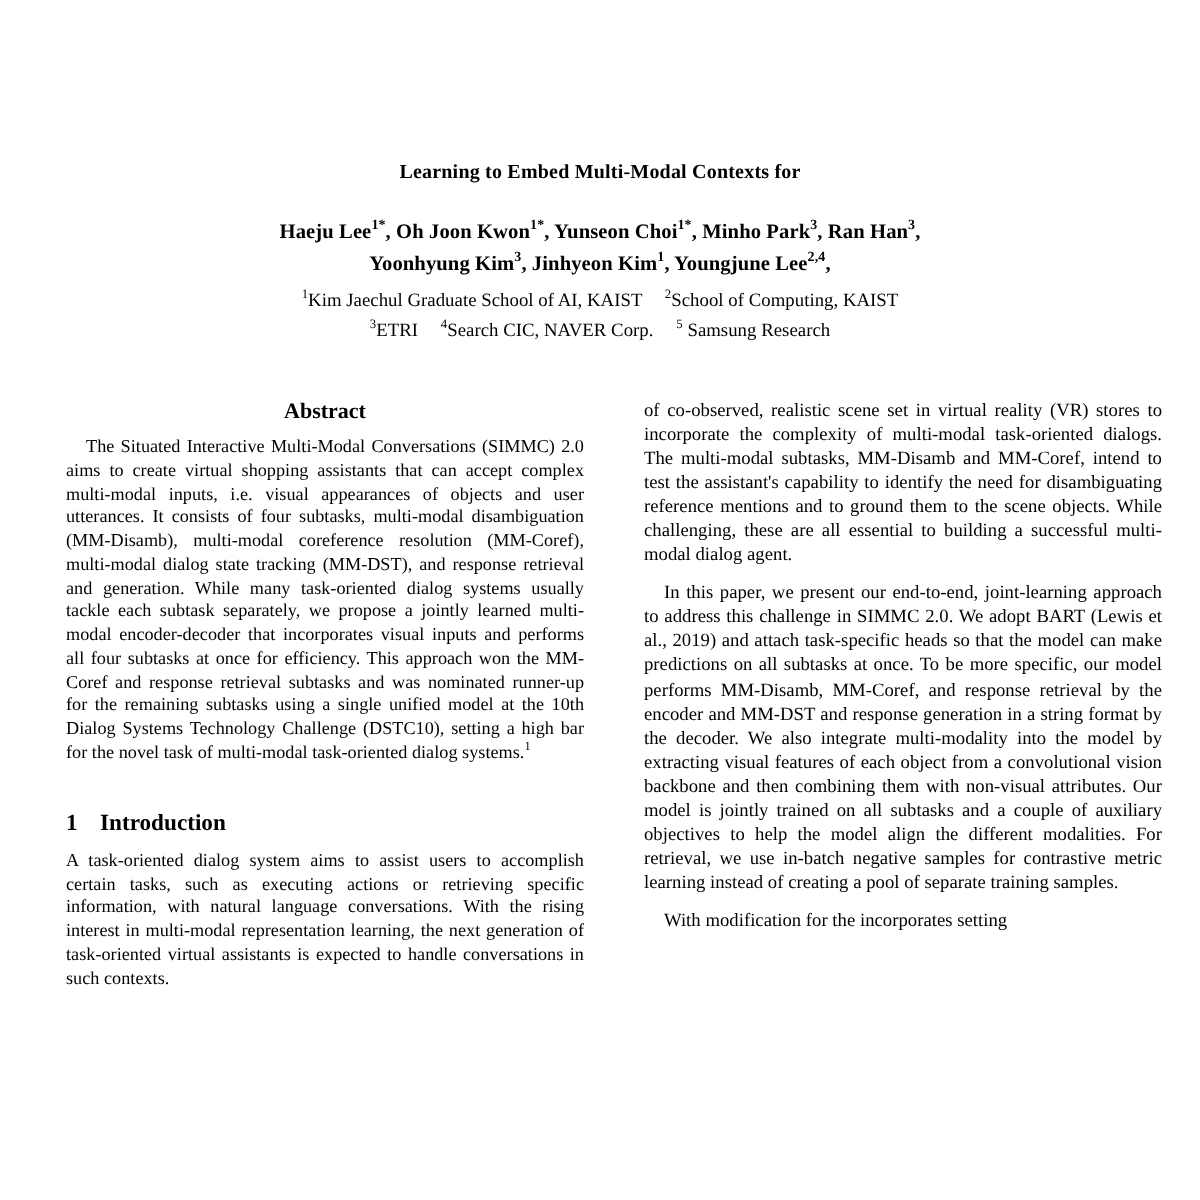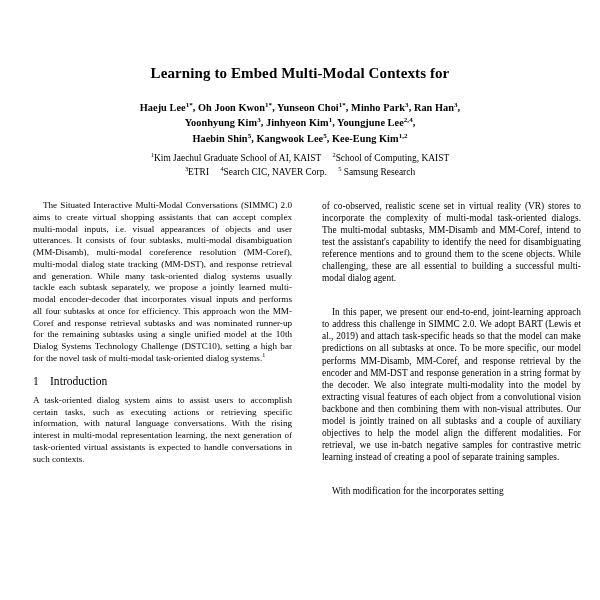--- a/index.html
+++ b/index.html
@@ -22,25 +22,25 @@
     box-sizing: border-box;
     padding: 0;
   }
 
   
   .titleblock {
     padding: 64px 56px 0 56px;
     text-align: center;
   }
   .paper-title {
-    font-size: 15px;
+    font-size: 10px;
     font-weight: bold;
     line-height: 1.32;
     letter-spacing: 0.1px;
-    margin: 0;
+    margin: 16px;
   }
   .paper-title .tline {
     display: block;
   }
 
   .authors {
     margin-top: 16px;
     font-size: 10.3px;
     font-weight: bold;
     line-height: 1.52;
@@ -94,40 +94,40 @@
   .col-left  { left: 33px; }
   .col-right { left: 322px; }
   .abstract-head {
     text-align: center;
     font-size: 11px;
     font-weight: bold;
     margin: 0 0 6px 0;
   }
   .numbered-head {
     font-size: 11.6px;
-    font-weight: normal;
-    margin: 10px 0 6px 0;
+    font-weight: bold;
+    margin: 22px 0 6px 0;
     line-height: 1.25;
   }
   .numbered-head .num {
     display: inline-block;
     min-width: 17px;
   }
 
   p.body {
     margin: 0 0 0 0;
     font-size: 9.35px;
     line-height: 12.05px;
     text-align: justify;
     text-justify: inter-word;
     hyphens: none;
     letter-spacing: 0.01px;
   }
   p.body + p.body {
-    margin-top: 22px;
+    margin-top: 7px;
   }
   p.indent {
     text-indent: 10px;
   }
   .abstract-col p.body {
     font-size: 9.1px;
     line-height: 11.75px;
   }
 </style>
 </head>
@@ -137,34 +137,34 @@
 
   <div class="titleblock">
 
     <h1 class="paper-title">
       <span class="tline">Learning to Embed Multi-Modal Contexts for</span>
     </h1>
 
     <div class="authors">
       <span class="aline">Haeju Lee<sup>1*</sup>, Oh Joon Kwon<sup>1*</sup>, Yunseon Choi<sup>1*</sup>, Minho Park<sup>3</sup>, Ran Han<sup>3</sup>,</span>
       <span class="aline">Yoonhyung Kim<sup>3</sup>, Jinhyeon Kim<sup>1</sup>, Youngjune Lee<sup>2,4</sup>,</span>
-      <span class="aline">Haebin Shin<sup>5</sup>, Kangwook Lee<sup>5</sup>, Kee-Eung Kim<sup>1,2</sup></span>
     </div>
 
     <div class="affiliations">
       <span class="affline"><sup>1</sup>Kim Jaechul Graduate School of AI, KAIST <span class="gap"></span><sup>2</sup>School of Computing, KAIST</span>
       <span class="affline"><sup>3</sup>ETRI <span class="gap"></span><sup>4</sup>Search CIC, NAVER Corp. <span class="gap"></span><sup>5</sup> Samsung Research</span>
     </div>
 
   </div>
 
   <div class="columns">
 
     <div class="col col-left abstract-col">
 
+      <div class="abstract-head">Abstract</div>
 
       <p class="body indent"><span>The Situated Interactive Multi-Modal Conversations (SIMMC) 2.0 aims to create virtual shopping assistants that can accept complex multi-modal inputs, i.e. visual appearances of objects and user utterances. It consists of four subtasks, multi-modal disambiguation (MM-Disamb), multi-modal coreference resolution (MM-Coref), multi-modal dialog state tracking (MM-DST), and response retrieval and generation. While many task-oriented dialog systems usually tackle each subtask separately, we propose a jointly learned multi-modal encoder-decoder that incorporates visual inputs and performs all four subtasks at once for efficiency. This approach won the MM-Coref and response retrieval subtasks and was nominated runner-up for the remaining subtasks using a single unified model at the 10th Dialog Systems Technology Challenge (DSTC10), setting a high bar for the novel task of multi-modal task-oriented dialog systems.</span><sup>1</sup></p>
 
       <h2 class="numbered-head"><span class="num">1</span><span>Introduction</span></h2>
 
       <p class="body">A task-oriented dialog system aims to assist users to accomplish certain tasks, such as executing actions or retrieving specific information, with natural language conversations. With the rising interest in multi-modal representation learning, the next generation of task-oriented virtual assistants is expected to handle conversations in such contexts.</p>
 
     </div>
 
     <div class="col col-right">

